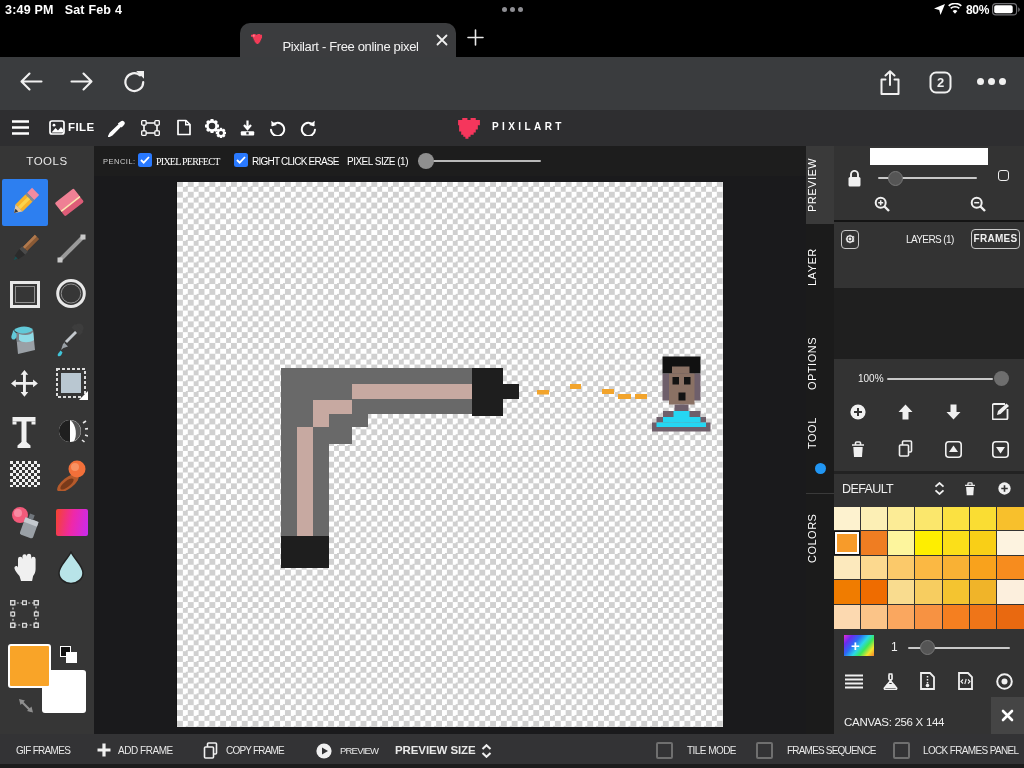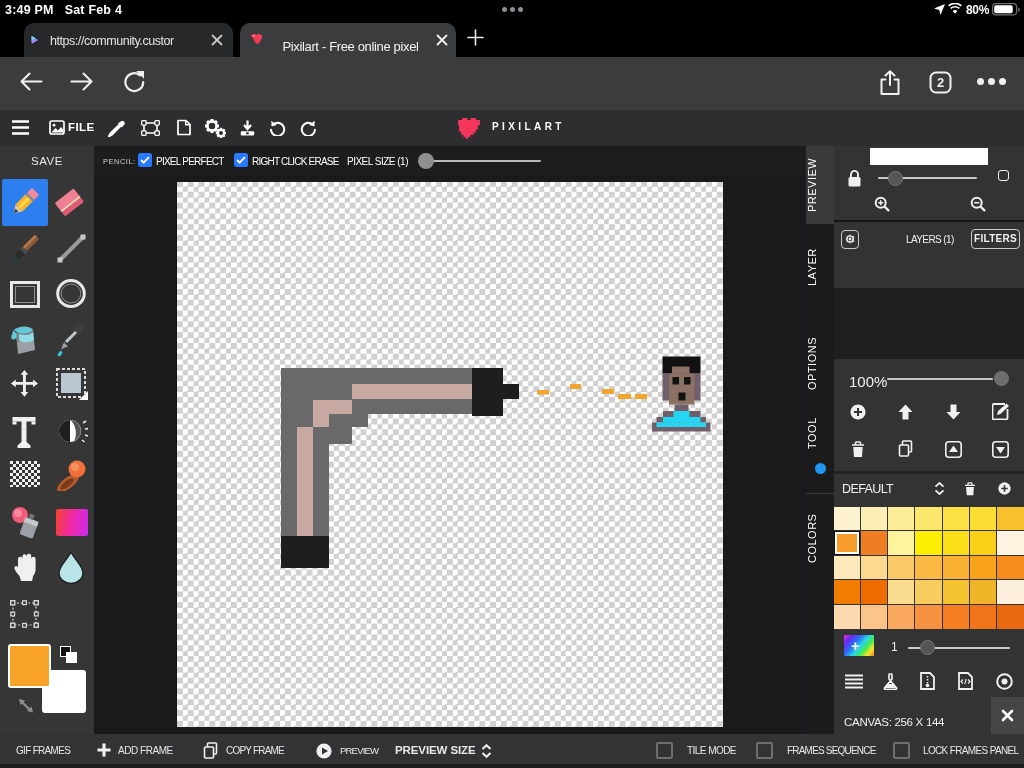--- a/index.html
+++ b/index.html
@@ -56,31 +56,20 @@
         <path d="M0.7 2.9 a9.5 9.5 0 0 1 12.6 0" fill="none" stroke="#fff" stroke-width="1.7"></path>
       </svg>
     <div class="abs" style="left:966px;top:3px;font-size:12px;font-weight:bold;letter-spacing:-0.3px;">80%</div>
     <svg class="abs" style="left:992px;top:2.5px;" width="28" height="13" viewBox="0 0 28 13">
         <rect x="0.6" y="0.6" width="24" height="11.3" rx="3.2" fill="none" stroke="#6f6f73" stroke-width="1.2"></rect>
         <rect x="2.2" y="2.2" width="18.5" height="8.1" rx="1.8" fill="#fff"></rect>
         <path d="M26.2 4.2 a2.6 2.6 0 0 1 0 4.8 Z" fill="#6f6f73"></path>
       </svg>
   </div>
   <div id="tabbar" class="abs">
-    <div class="tab" style="left:24px;width:209px;background:#27282a;">
-      <svg class="abs" style="left:5px;top:10px;" width="12" height="14" viewBox="0 0 12 14">
-          <path d="M1.5 1 L11 7 L1.5 13 Z" fill="#1a1b1d"></path>
-          <path d="M2.5 2.8 L9.3 7 L2.5 11.3 Z" fill="#9b8af5"></path>
-          <path d="M2.5 2.8 L6.5 5.3 L2.5 7.8 Z" fill="#6fd9ea"></path>
-        </svg>
-      <div class="abs" style="left:26px;top:11px;width:157px;font-size:12.5px;letter-spacing:-0.45px;color:#e3e3e3;white-space:nowrap;overflow:hidden;">https://community.custor</div>
-      <svg class="abs" style="left:187px;top:11px;" width="12" height="12" viewBox="0 0 12 12">
-          <path d="M1.5 1.5 L10.5 10.5 M10.5 1.5 L1.5 10.5" stroke="#c9c9c9" stroke-width="1.8" stroke-linecap="round"></path>
-        </svg>
-    </div>
     <div class="tab" style="left:240px;width:216px;background:#3b3c3e;">
       <svg class="abs" style="left:10px;top:10px;" width="13" height="12" viewBox="0 0 14 13">
           <path d="M1 2h2V1h3v1h2V1h3v1h2v4h-1v2h-1v2h-1v1h-1v1h-2v-1h-1v-1h-1v-2H4V6H3V4H1z" fill="#f23b57"></path>
           <rect x="3" y="2" width="2" height="2" fill="#f77e91"></rect>
         </svg>
       <div class="abs" style="left:30px;top:16px;width:161px;font-size:13px;letter-spacing:-0.35px;color:#f3f3f3;white-space:nowrap;overflow:hidden;text-align:center;">Pixilart - Free online pixel</div>
       <svg class="abs" style="left:196px;top:11px;" width="12" height="12" viewBox="0 0 12 12">
           <path d="M1.5 1.5 L10.5 10.5 M10.5 1.5 L1.5 10.5" stroke="#f0f0f0" stroke-width="1.8" stroke-linecap="round"></path>
         </svg>
     </div>
@@ -182,30 +171,30 @@
     <svg class="abs" style="left:300px;top:10px;" width="17" height="16" viewBox="0 0 17 16">
         <path d="M13.5 5.2 A6.6 6.6 0 1 0 15 9.8" stroke="#fff" stroke-width="2" fill="none" stroke-linecap="round"></path>
         <path d="M14.8 0.8 L14.2 6.2 L9 5 Z" fill="#fff"></path>
       </svg>
     <svg class="abs" style="left:456px;top:7px;" width="25" height="23" viewBox="0 0 25 23">
         <path d="M2 3h4V1h5v2h3V1h5v2h4v5h-2v4h-2v3h-2v2h-3v2h-2v2h-3v-2H7v-2H5v-3H3V8H2z" fill="#f5365c" transform="scale(1.04)"></path>
       </svg>
     <div class="abs" style="left:492px;top:11px;font-size:10px;font-weight:bold;color:#fff;letter-spacing:3.4px;">PIXILART</div>
   </div>
   <div id="toolshead" class="abs">
-    <div class="abs" style="left:0;top:9px;width:94px;text-align:center;font-size:11.5px;letter-spacing:0.5px;">SAVE</div>
+    <div class="abs" style="left:0;top:9px;width:94px;text-align:center;font-size:11.5px;letter-spacing:0.5px;">TOOLS</div>
   </div>
   <div id="pencilbar" class="abs">
     <div class="abs" style="left:9px;top:11px;font-size:7.5px;color:#cfcfcf;letter-spacing:0.5px;">PENCIL:</div>
     <div class="abs" style="left:44px;top:7px;width:14px;height:14px;background:#2979ff;border-radius:2.5px;">
       <svg style="margin:3px 0 0 2px;" width="10" height="8" viewBox="0 0 10 8">
           <path d="M1 4 L3.7 6.7 L9 1" stroke="#fff" stroke-width="1.8" fill="none"></path>
         </svg>
     </div>
-    <div class="abs" style="left:62px;top:10px;font-size:10px;letter-spacing:-0.75px;">PIXEL PERFECT</div>
+    <div class="abs" style="left:62px;top:10px;font-size:10px;letter-spacing:-0.75px;font-family:Liberation Serif, serif;">PIXEL PERFECT</div>
     <div class="abs" style="left:140px;top:7px;width:14px;height:14px;background:#2979ff;border-radius:2.5px;">
       <svg style="margin:3px 0 0 2px;" width="10" height="8" viewBox="0 0 10 8">
           <path d="M1 4 L3.7 6.7 L9 1" stroke="#fff" stroke-width="1.8" fill="none"></path>
         </svg>
     </div>
     <div class="abs" style="left:158px;top:10px;font-size:10px;letter-spacing:-0.78px;">RIGHT CLICK ERASE</div>
     <div class="abs" style="left:253px;top:10px;font-size:10px;letter-spacing:-0.5px;">PIXEL SIZE (1)</div>
     <div class="abs" style="left:324px;top:14px;width:123px;height:2px;background:#b9b9b9;border-radius:1px;"></div>
     <div class="abs" style="left:324px;top:7px;width:16px;height:16px;border-radius:50%;background:#8f8f8f;"></div>
   </div>
@@ -456,24 +445,24 @@
 
     <div class="abs" style="left:35px;top:83.5px;width:18px;height:19px;border:1.5px solid #c9c9c9;border-radius:4px;"></div>
     <svg class="abs" style="left:39px;top:88px;" width="10" height="10" viewBox="0 0 14 14">
         <g fill="#e8e8e8">
           <circle cx="7" cy="7" r="2"></circle>
           <path d="M7 0.5 l1.4 2.6 h-2.8 Z M7 13.5 l1.4 -2.6 h-2.8 Z M0.5 7 l2.6 -1.4 v2.8 Z M13.5 7 l-2.6 -1.4 v2.8 Z M2.4 2.4 l2.8 0.8 l-2 2 Z M11.6 2.4 l-0.8 2.8 l2.8 -0.8 Z M2.4 11.6 l2.8 -0.8 l-2 -2 Z M11.6 11.6 l-0.8 -2.8 l2.8 0.8 Z"></path>
           <circle cx="7" cy="7" r="4.4" fill="none" stroke="#e8e8e8" stroke-width="2"></circle>
         </g>
       </svg>
     <div class="abs" style="left:100px;top:88px;font-size:10px;letter-spacing:-0.6px;color:#f0f0f0;">LAYERS (1)</div>
-    <div class="abs" style="left:165px;top:83px;width:49px;height:19.5px;border:1.5px solid #c9c9c9;border-radius:4px;color:#f0f0f0;font-size:10px;font-weight:bold;text-align:center;line-height:17px;letter-spacing:0.3px;">FILTERS</div>
-
-
-    <div class="abs" style="left:43px;top:227px;font-size:15px;color:#f0f0f0;">100%</div>
+    <div class="abs" style="left:165px;top:83px;width:49px;height:19.5px;border:1.5px solid #c9c9c9;border-radius:4px;color:#f0f0f0;font-size:10px;font-weight:bold;text-align:center;line-height:17px;letter-spacing:0.3px;">FRAMES</div>
+
+
+    <div class="abs" style="left:52px;top:227px;font-size:10px;color:#f0f0f0;">100%</div>
     <div class="abs" style="left:81px;top:231.5px;width:106px;height:2px;background:#c9c9c9;border-radius:1px;"></div>
     <div class="abs" style="left:188px;top:225px;width:15px;height:15px;border-radius:50%;background:#6e6e6e;"></div>
     <svg class="abs" style="left:44px;top:258px;" width="16" height="16" viewBox="0 0 16 16">
         <circle cx="8" cy="8" r="7.6" fill="#f0f0f0"></circle>
         <path d="M8 4 V12 M4 8 H12" stroke="#333" stroke-width="2"></path>
       </svg>
     <svg class="abs" style="left:92px;top:258px;" width="15" height="16" viewBox="0 0 15 16">
         <path d="M7.5 0.5 L14.5 8 H10.5 V15.5 H4.5 V8 H0.5 Z" fill="#f0f0f0"></path>
       </svg>
     <svg class="abs" style="left:140px;top:258px;" width="15" height="16" viewBox="0 0 15 16">

